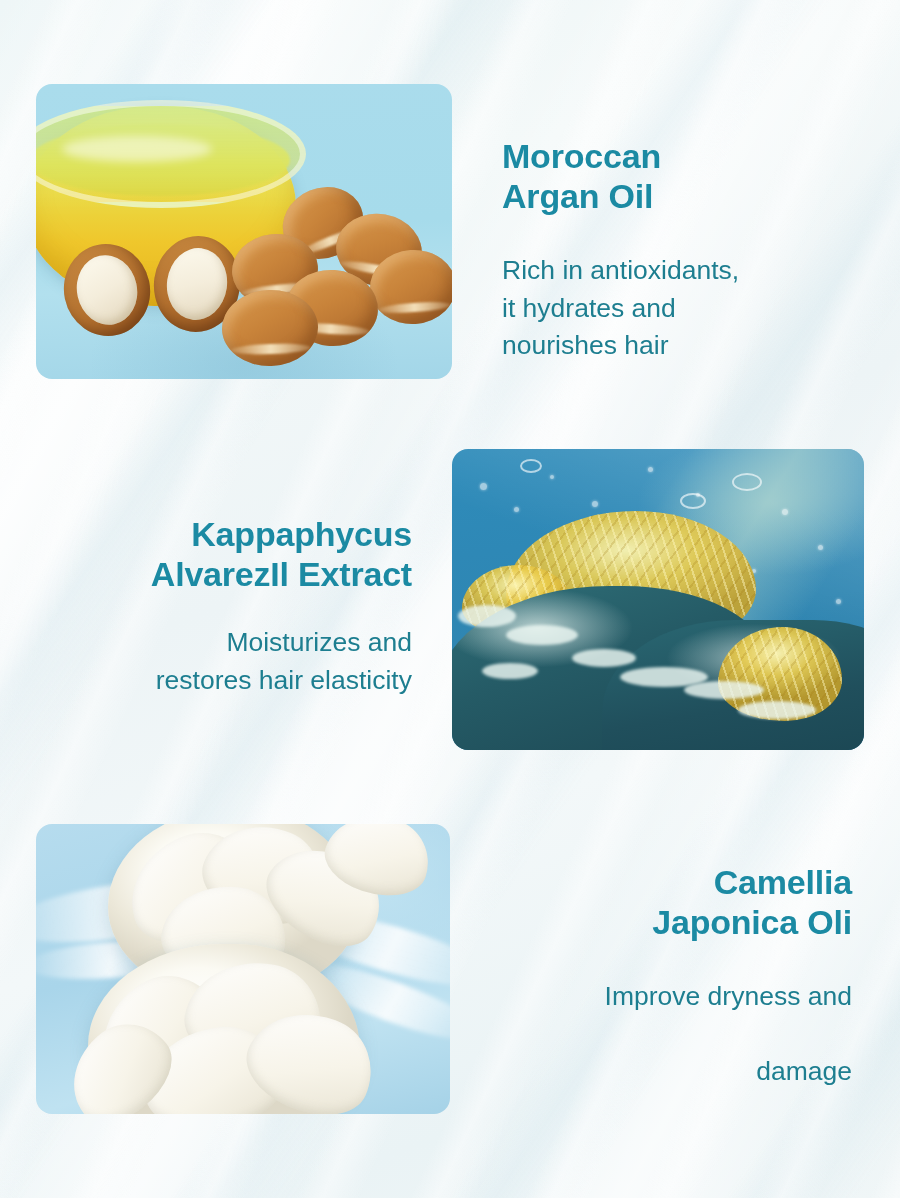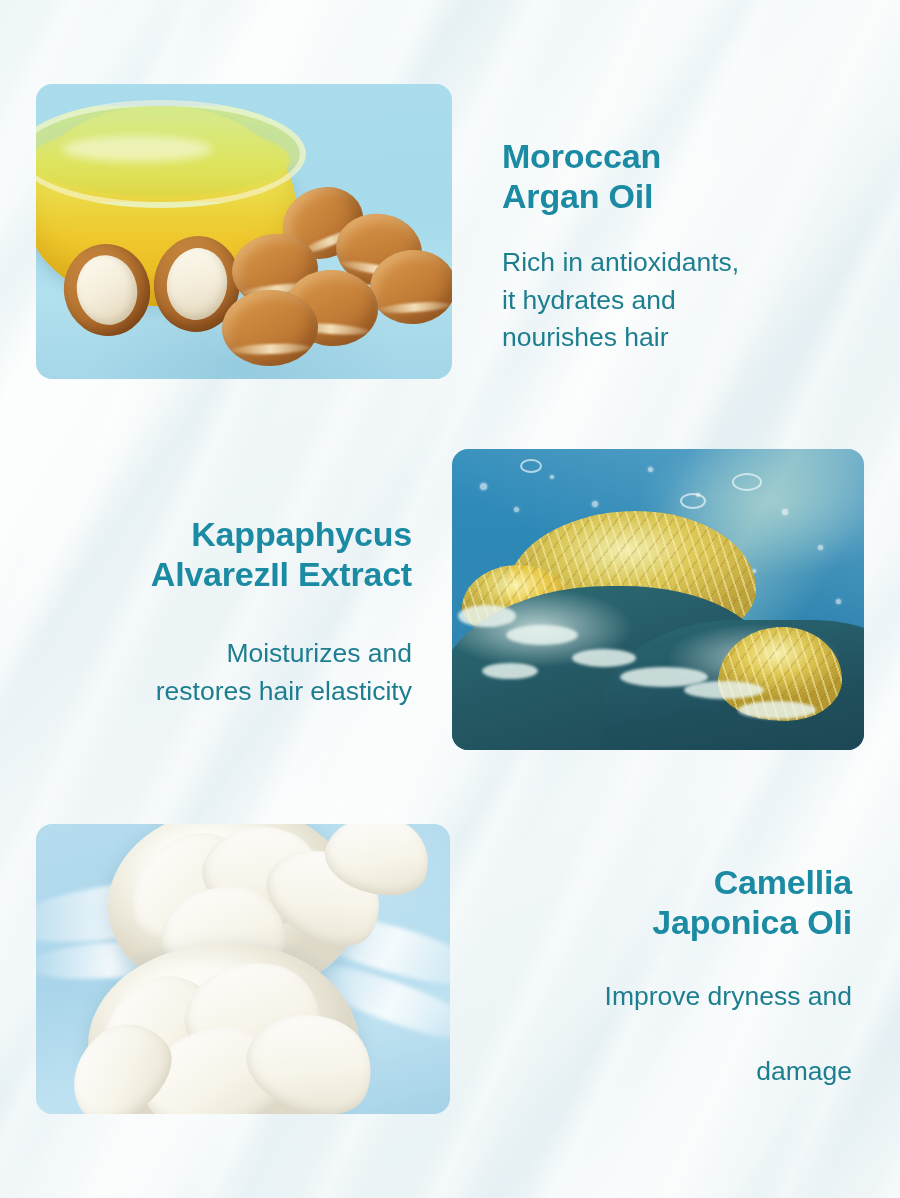--- a/index.html
+++ b/index.html
@@ -235,24 +235,24 @@
   }
   #photo-camellia .petal {
     position: absolute;
     border-radius: 58% 42% 54% 46% / 62% 58% 42% 38%;
     background: linear-gradient(150deg, #ffffff 0%, #f7f4e9 55%, #e6e1d0 100%);
     box-shadow: inset 0 -4px 10px rgba(180,175,155,0.3);
   }
 
   
   #text-argan    { left: 502px; top: 136px; width: 340px; }
-  #text-argan .body-copy { margin-top: 28px; }
+  #text-argan .body-copy { margin-top: 36px; }
 
   #text-kappa    { left: 56px;  top: 514px; width: 356px; }
-  #text-kappa .body-copy { margin-top: 41px; }
+  #text-kappa .body-copy { margin-top: 30px; }
 
   #text-camellia { left: 502px; top: 862px; width: 350px; text-align: right; }
   #text-camellia .body-copy { margin-top: 36px; }
 </style>
 </head>
 <body>
 
 <div class="page">
   <div class="silk"></div>
 

